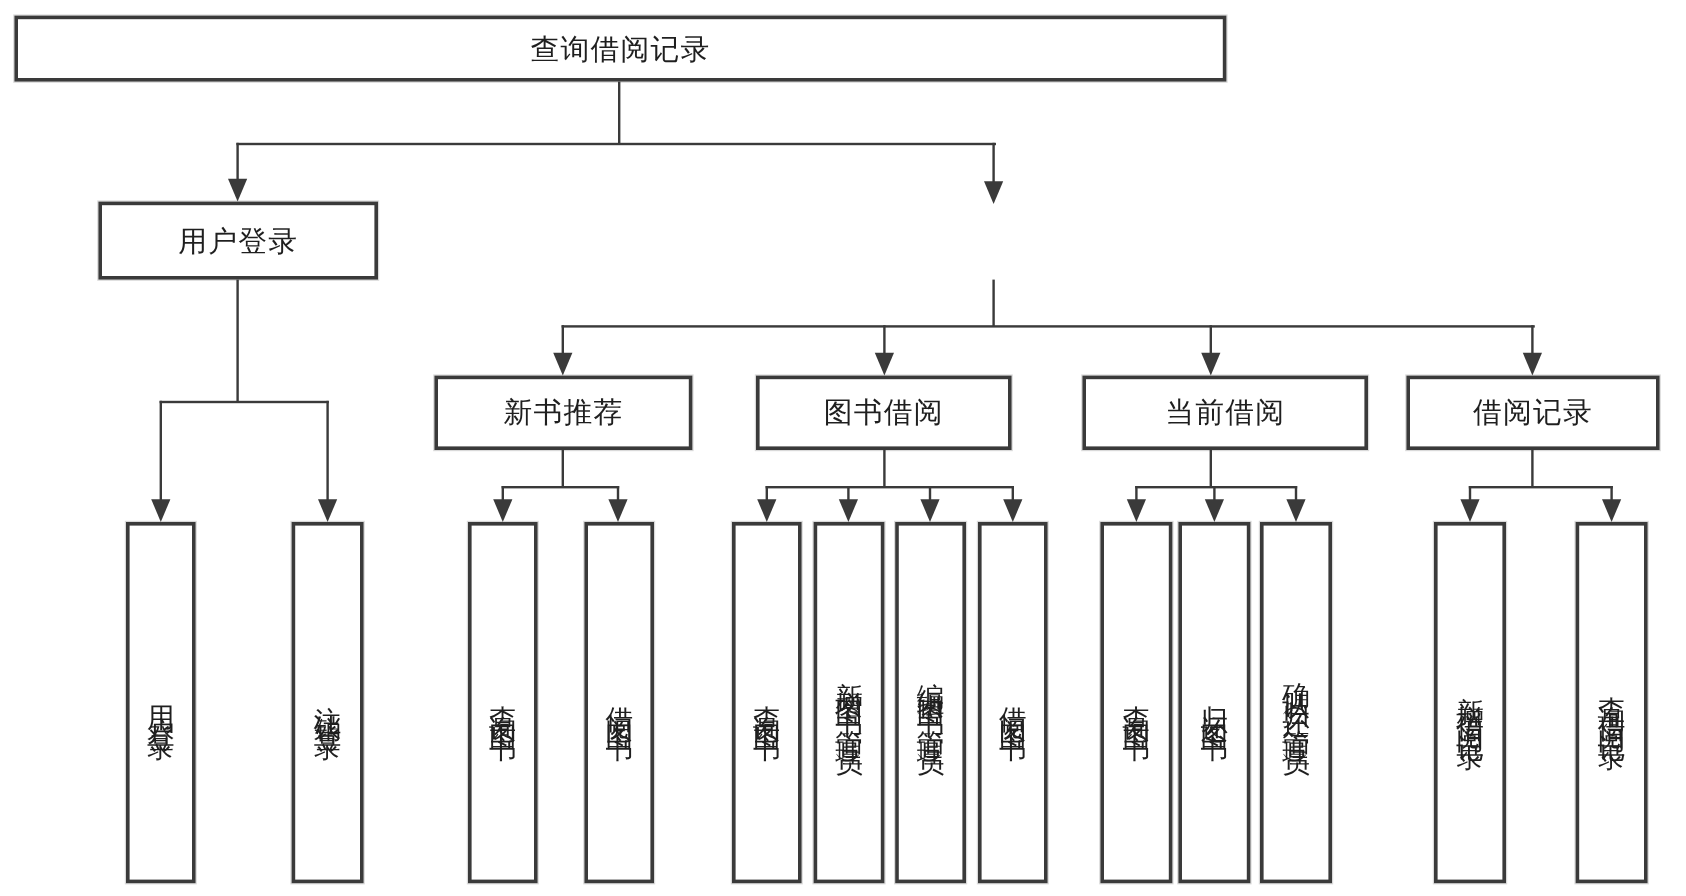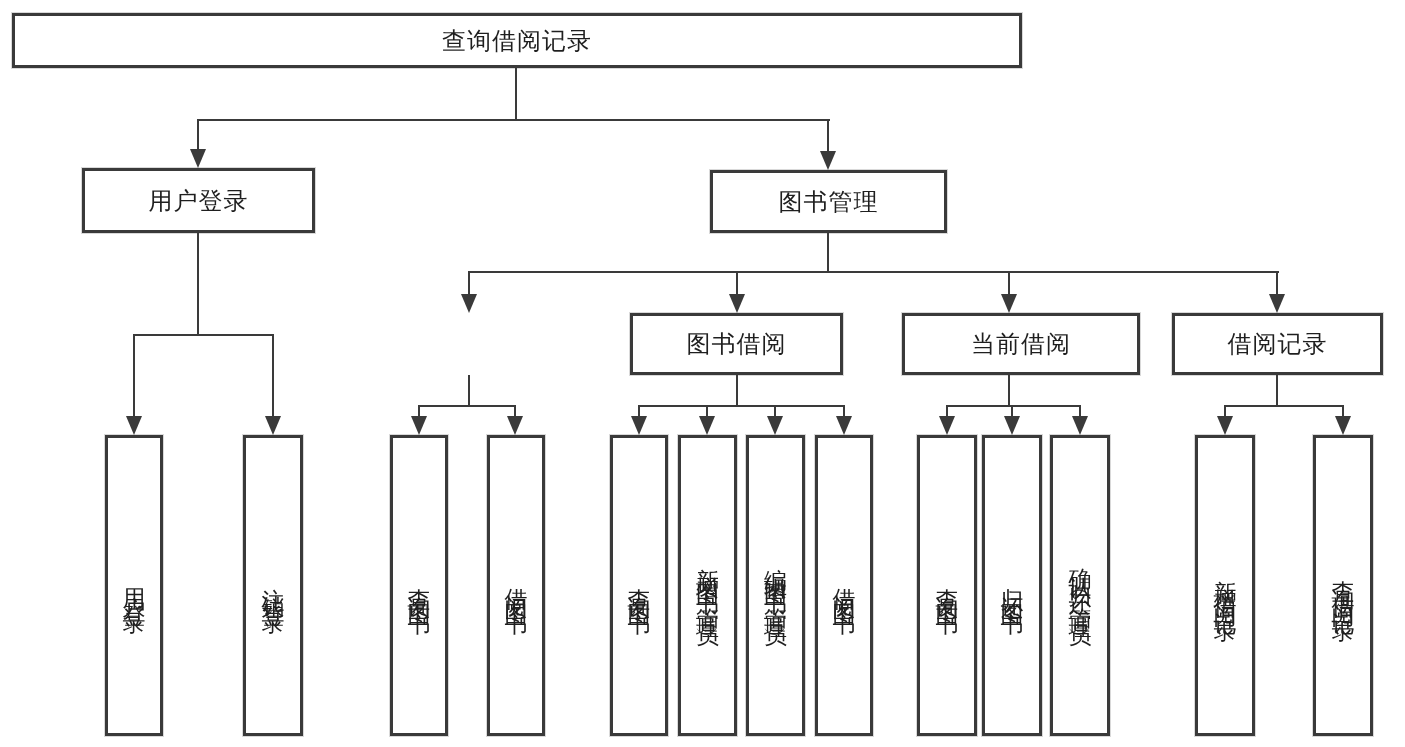--- a/index.html
+++ b/index.html
@@ -70,24 +70,24 @@
 <div class="canvas">
 
   <div class="node" style="left:12px;top:13px;width:1010px;height:55px">
     <span class="hlabel">查询借阅记录</span>
   </div>
 
   <div class="node" style="left:82px;top:168px;width:233px;height:65px">
     <span class="hlabel">用户登录</span>
   </div>
 
-  <div class="node" style="left:710px;top:170px;width:237px;height:63px">
-    <span class="hlabel">图书管理</span>
-  </div>
-
+
+  <div class="node" style="left:362px;top:313px;width:215px;height:62px">
+    <span class="hlabel">新书推荐</span>
+  </div>
 
   <div class="node" style="left:630px;top:313px;width:213px;height:62px">
     <span class="hlabel">图书借阅</span>
   </div>
 
   <div class="node" style="left:902px;top:313px;width:238px;height:62px">
     <span class="hlabel">当前借阅</span>
   </div>
 
   <div class="node" style="left:1172px;top:313px;width:211px;height:62px">

